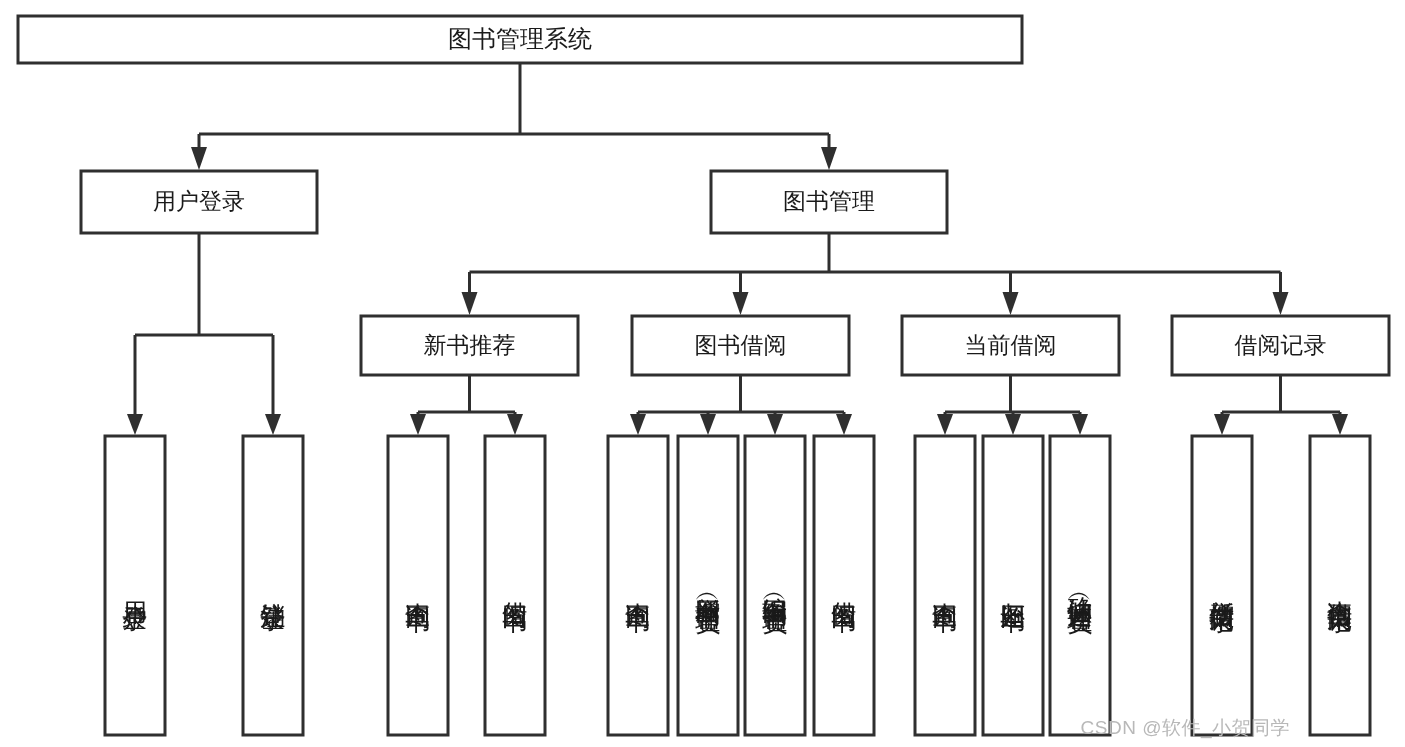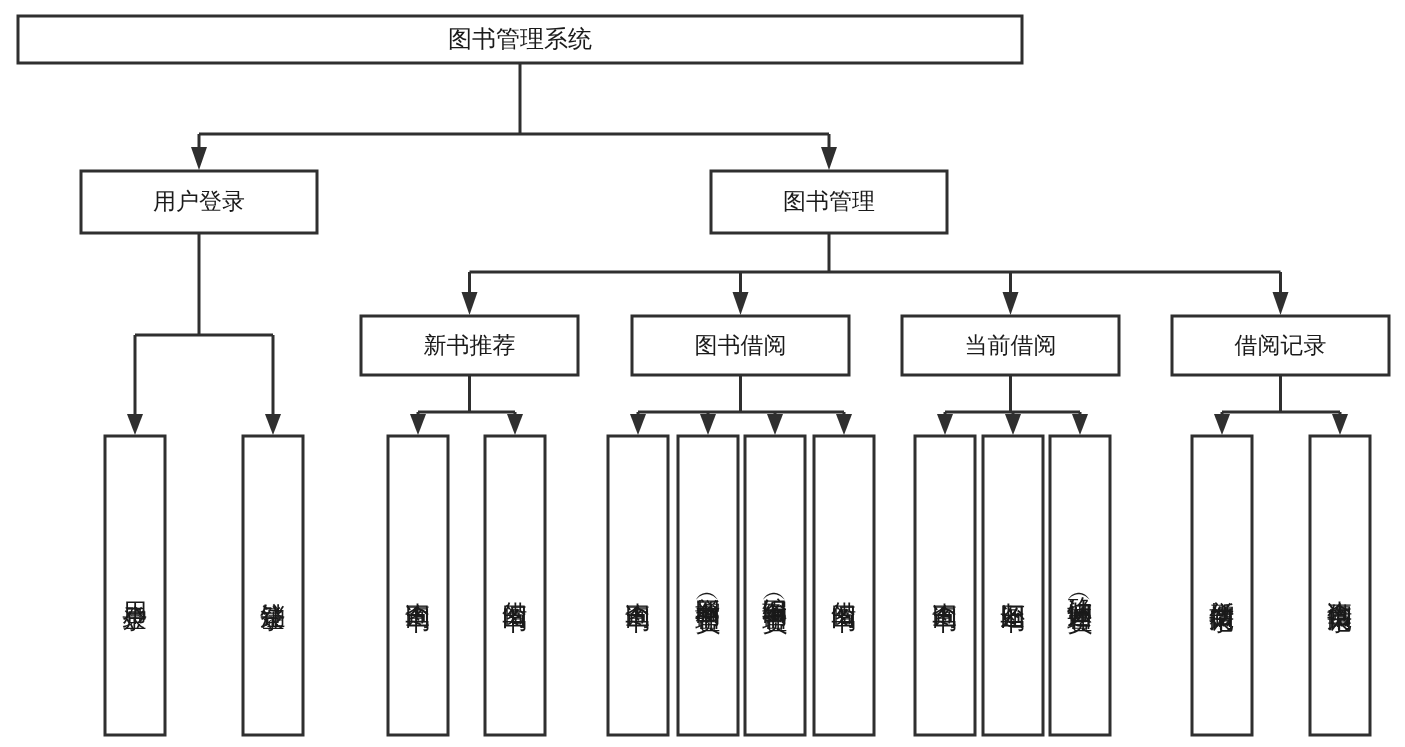--- a/index.html
+++ b/index.html
@@ -216,13 +216,14 @@
       <div class="vlabel" style="left: 678px; top: 446px; width: 60px; height: 279px; display: flex; align-items: center; justify-content: center;">新增图书（管理员）</div>
       <div class="vlabel" style="left: 745px; top: 446px; width: 60px; height: 279px; display: flex; align-items: center; justify-content: center;">编辑图书（管理员）</div>
       <div class="vlabel" style="left: 814px; top: 446px; width: 60px; height: 279px; display: flex; align-items: center; justify-content: center;">借阅图书</div>
       <div class="vlabel" style="left: 915px; top: 446px; width: 60px; height: 279px; display: flex; align-items: center; justify-content: center;">查询图书</div>
       <div class="vlabel" style="left: 983px; top: 446px; width: 60px; height: 279px; display: flex; align-items: center; justify-content: center;">归还图书</div>
       <div class="vlabel" style="left: 1050px; top: 446px; width: 60px; height: 279px; display: flex; align-items: center; justify-content: center;">确认归还（管理员）</div>
       <div class="vlabel" style="left: 1192px; top: 446px; width: 60px; height: 279px; display: flex; align-items: center; justify-content: center;">新增借阅记录</div>
       <div class="vlabel" style="left: 1310px; top: 446px; width: 60px; height: 279px; display: flex; align-items: center; justify-content: center;">查询借阅记录</div>
     </div>
 
+  <div class="watermark">CSDN @软件_小贺同学</div>
 </div>
 
 </body></html>

